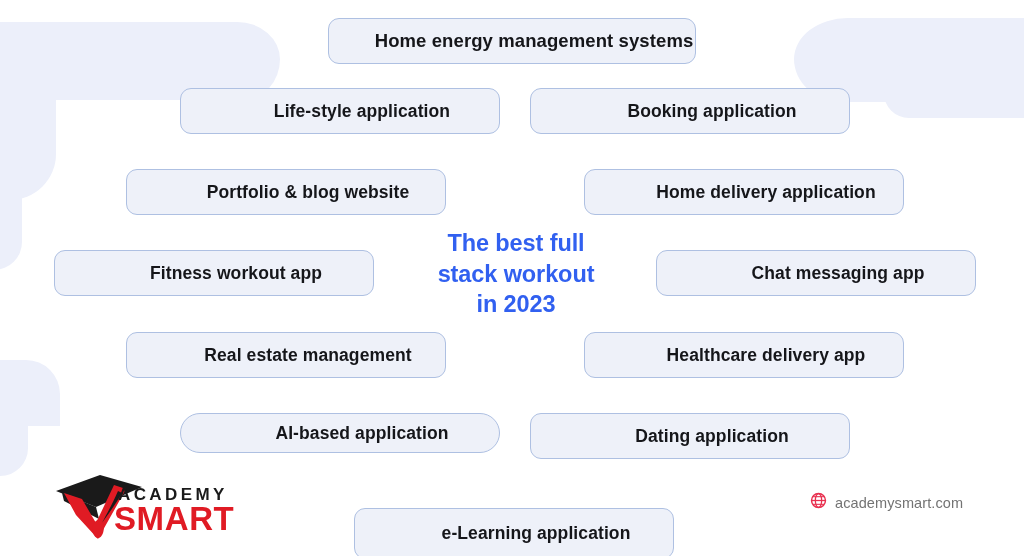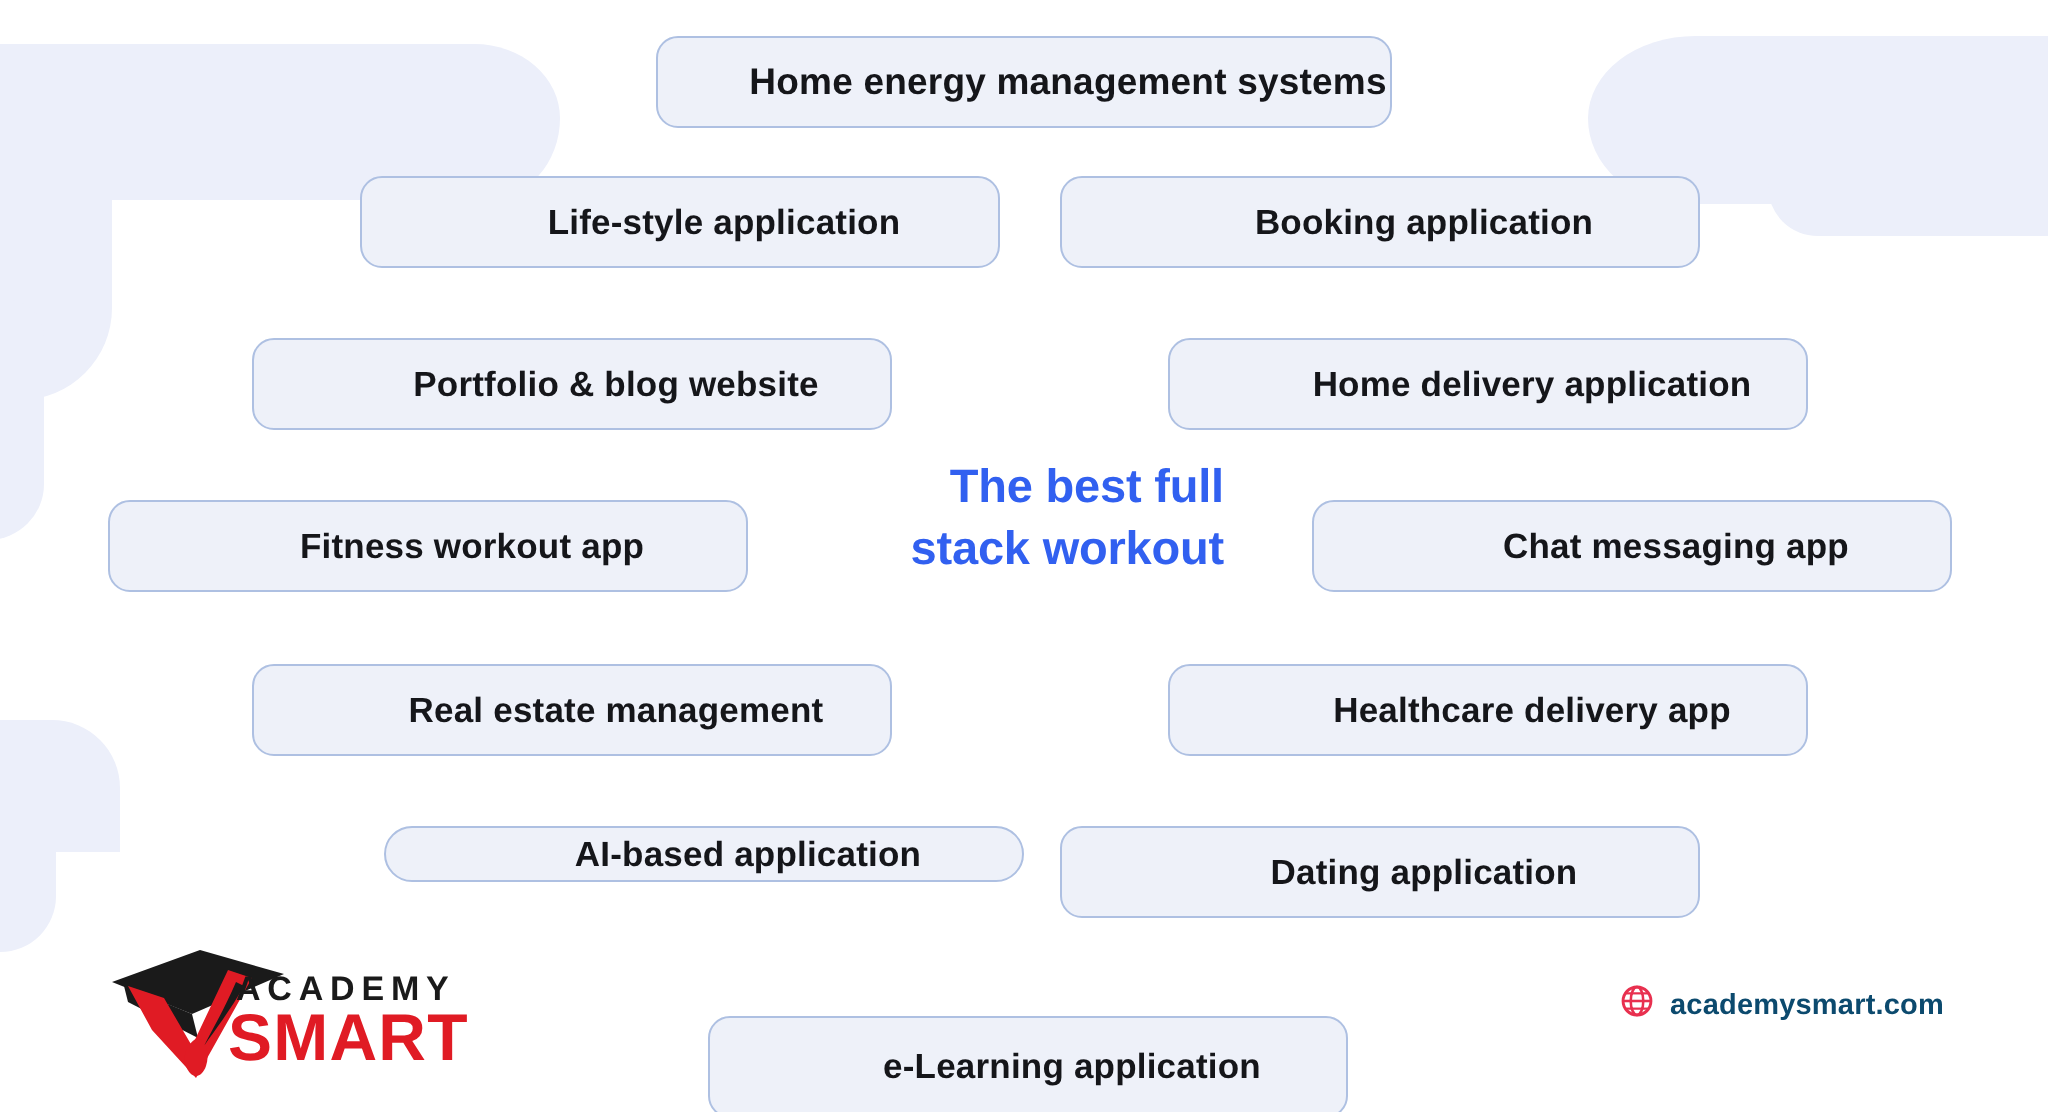--- a/index.html
+++ b/index.html
@@ -95,21 +95,21 @@
     padding-left: 44px;
   }
   .pill.lg { font-size: 18.5px; }
 
   
   #center-title {
     position: absolute;
     left: 420px;
     top: 228px;
     width: 192px;
-    text-align: right;
+    text-align: center;
     color: #3160f0;
     font-weight: bold;
     font-size: 23.5px;
     line-height: 1.30;
     letter-spacing: -0.1px;
   }
 
   
   #logo {
     position: absolute;
@@ -123,22 +123,22 @@
   
   #website {
     position: absolute;
     left: 810px;
     top: 492px;
     display: flex;
     align-items: center;
     gap: 8px;
   }
   #website .url {
-    color: #0c4a6e;
-    font-weight: bold;
+    color: #737373;
+    font-weight: normal;
     font-size: 14.5px;
     letter-spacing: 0.1px;
   }
 </style>
 </head>
 <body>
 
 <div id="canvas">
 
   <div class="bg-shape bg-top-left"></div>
@@ -152,28 +152,29 @@
   <div id="pill-layer">
       <div class="pill lg" style="left: 328px; top: 18px; width: 368px; height: 46px;">Home energy management systems</div>
       <div class="pill" style="left: 180px; top: 88px; width: 320px; height: 46px;">Life-style application</div>
       <div class="pill" style="left: 530px; top: 88px; width: 320px; height: 46px;">Booking application</div>
       <div class="pill" style="left: 126px; top: 169px; width: 320px; height: 46px;">Portfolio &amp; blog website</div>
       <div class="pill" style="left: 584px; top: 169px; width: 320px; height: 46px;">Home delivery application</div>
       <div class="pill" style="left: 54px; top: 250px; width: 320px; height: 46px;">Fitness workout app</div>
       <div class="pill" style="left: 656px; top: 250px; width: 320px; height: 46px;">Chat messaging app</div>
       <div class="pill" style="left: 126px; top: 332px; width: 320px; height: 46px;">Real estate management</div>
       <div class="pill" style="left: 584px; top: 332px; width: 320px; height: 46px;">Healthcare delivery app</div>
-      <div class="pill" style="left: 192px; top: 413px; width: 320px; height: 28px; border-radius: 21px;">AI-based application</div>
+      <div class="pill" style="left: 180px; top: 413px; width: 320px; height: 40px; border-radius: 21px;">AI-based application</div>
       <div class="pill" style="left: 530px; top: 413px; width: 320px; height: 46px;">Dating application</div>
       <div class="pill" style="left: 354px; top: 508px; width: 320px; height: 51px;">e-Learning application</div>
     </div>
 
   <div id="center-title">
     <div>The best full</div>
     <div>stack workout</div>
+    <div>in 2023</div>
   </div>
 
   <div id="logo">
     <svg width="182" height="68" viewBox="0 0 182 68" xmlns="http://www.w3.org/2000/svg">
 
       <polygon points="4,20 48,4 90,16 44,36" fill="#1a1a1a"></polygon>
       <polygon points="10,22 44,36 47,48 12,30" fill="#1a1a1a"></polygon>
 
       <polygon points="12,22 30,28 44,52 62,14 74,18 46,68 24,44" fill="#e01b24"></polygon>
       <path d="M66,20 C60,34 54,44 50,52 C54,46 62,36 70,22 Z" fill="#1a1a1a"></path>

